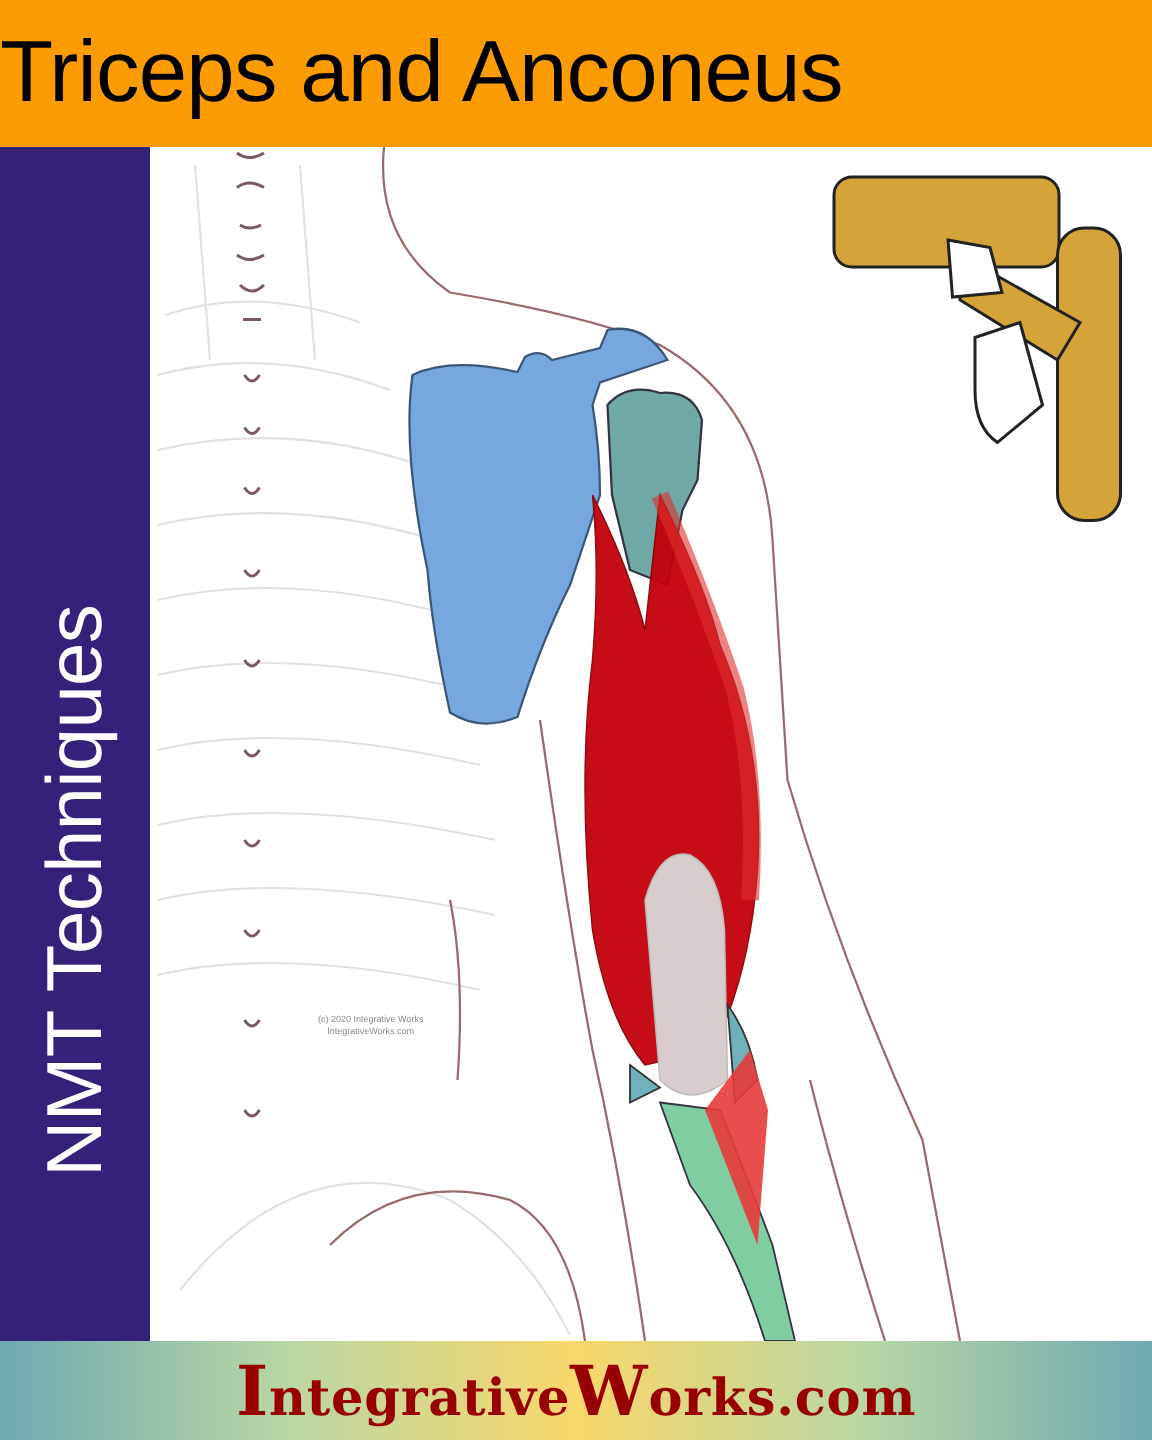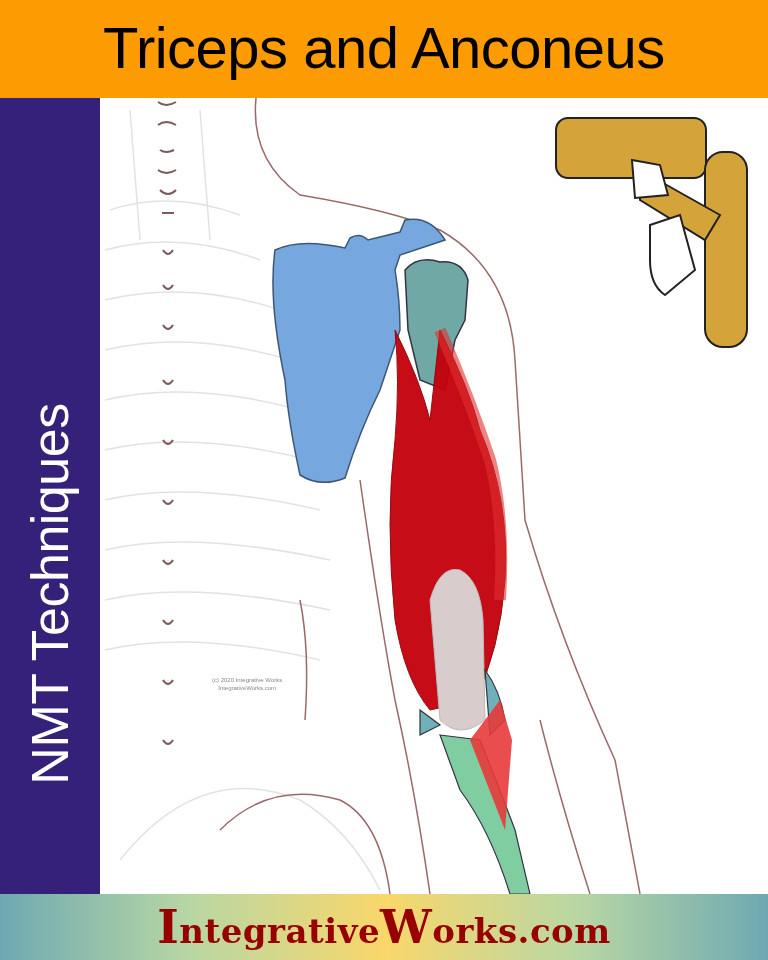--- a/index.html
+++ b/index.html
@@ -1,17 +1,17 @@
 <!DOCTYPE html>
 <html><head>
 <meta charset="utf-8">
 <style>
   html,body{margin:0;padding:0;}
   body{width:768px;height:960px;position:relative;overflow:hidden;background:#fff;font-family:"Liberation Sans",sans-serif;}
-  .header{position:absolute;left:0;top:0;width:768px;height:98px;background:#fd9c02;display:flex;align-items:center;justify-content:center;}
+  .header{position:absolute;left:0;top:0;width:768px;height:98px;background:#fd9c02;display:flex;align-items:center;}
   .header-title{font-size:58px;color:#000;letter-spacing:-0.5px;margin-top:-4px;}
   .side-band{position:absolute;left:0;top:98px;width:100px;height:796px;background:#35217a;}
   .side-text{position:absolute;left:50px;top:496px;transform:translate(-50%,-50%) rotate(-90deg);white-space:nowrap;color:#fff;font-size:52px;letter-spacing:-0.5px;}
   .illus{position:absolute;left:100px;top:98px;width:668px;height:796px;overflow:hidden;}
   .footer{position:absolute;left:0;top:894px;width:768px;height:66px;background:linear-gradient(90deg,#6ea9b2 0%,#b9d7a4 25%,#f9d76a 50%,#b9d7a4 75%,#6ea9b2 100%);display:flex;align-items:center;justify-content:center;}
   .footer-brand{font-family:"DejaVu Serif",serif;font-weight:bold;color:#980000;font-size:34px;letter-spacing:0.5px;}
   .footer-brand .big{font-size:46px;}
   .copyright{position:absolute;left:212px;top:676px;font-size:6px;color:#888;text-align:center;line-height:8px;}
 </style>
 </head>

